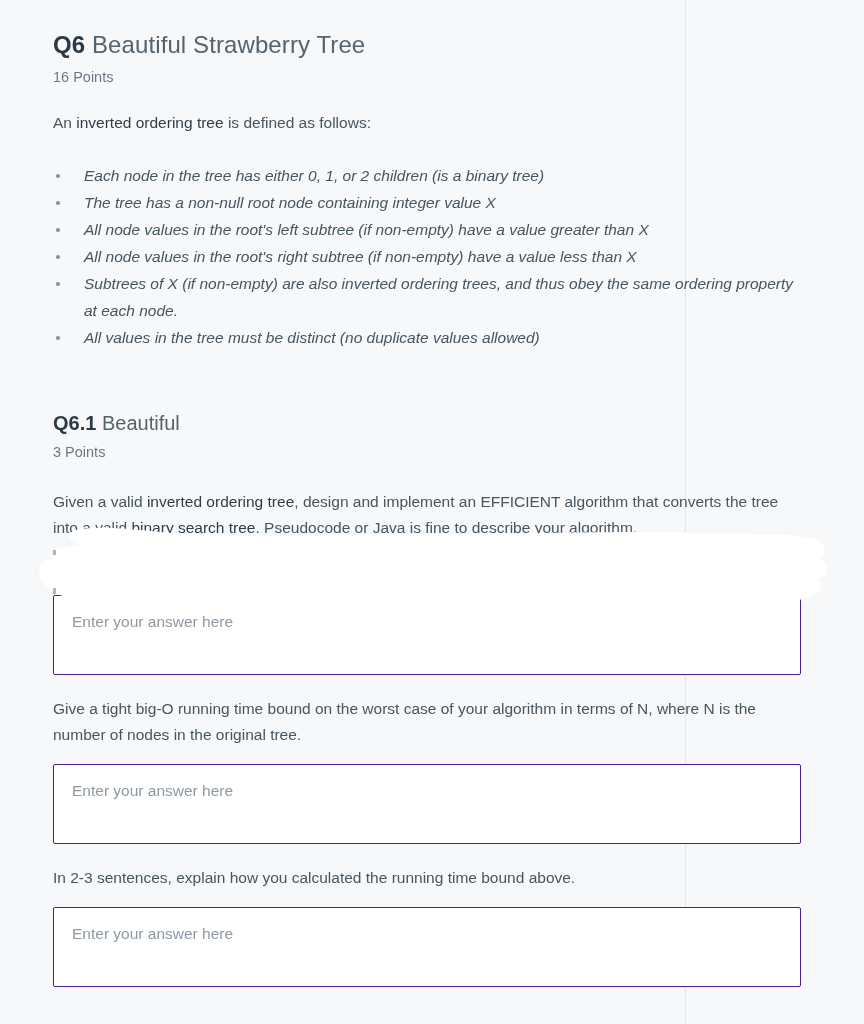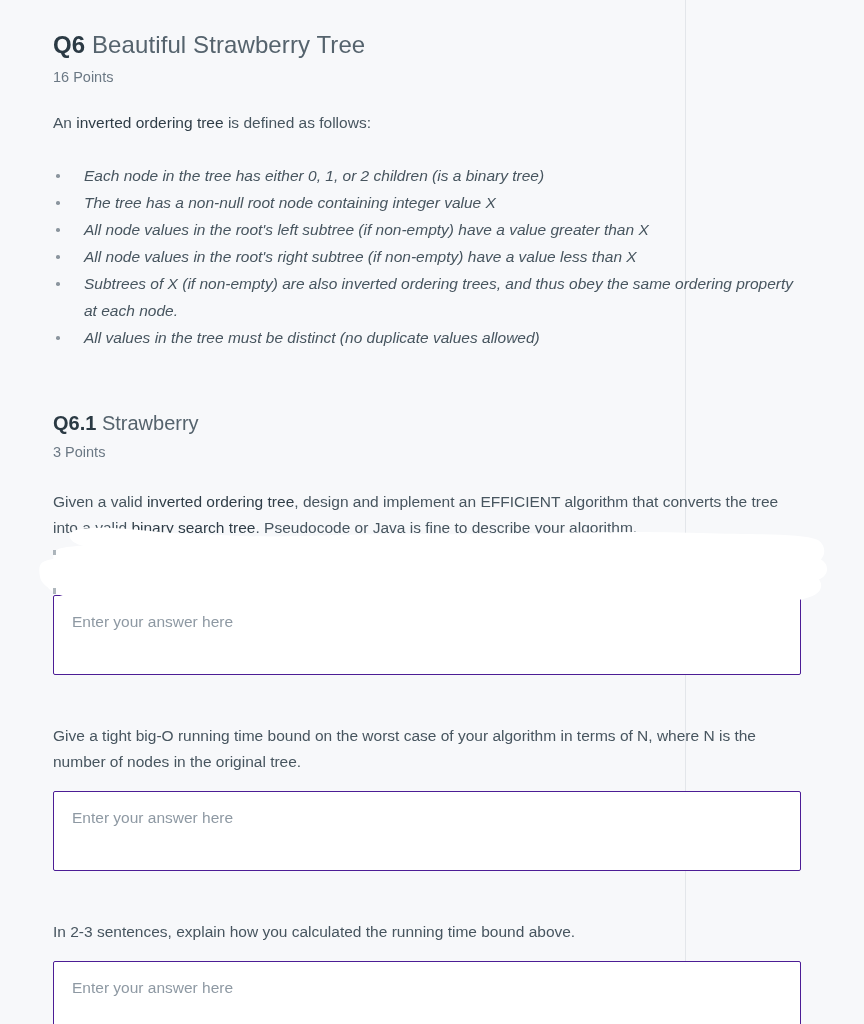--- a/index.html
+++ b/index.html
@@ -149,21 +149,21 @@
     line-height: 20px;
     color: #8e99a3;
     overflow: hidden;
   }
   .answer-placeholder {
     color: #8e99a3;
     font-size: 15.5px;
     font-family: "Liberation Sans", sans-serif;
   }
 
-  .gap-after-box { margin-top: 48px; }
+  .gap-after-box { margin-top: 21px; }
   .gap-before-box { margin-top: 16px; }
 
   .leftover-mark {
     position: absolute;
     background: #6d7b86;
     opacity: 0.55;
   }
 </style>
 </head>
 <body>
@@ -191,21 +191,21 @@
       <li>The tree has a non-null root node containing integer value X</li>
       <li>All node values in the root's left subtree (if non-empty) have a value greater than X</li>
       <li>All node values in the root's right subtree (if non-empty) have a value less than X</li>
       <li>Subtrees of X (if non-empty) are also inverted ordering trees, and thus obey the same ordering property at each node.</li>
       <li>All values in the tree must be distinct (no duplicate values allowed)</li>
     </ul>
 
     <div class="subq">
       <div class="subq-title">
         <span class="q-num">Q6.1</span>
-        <span>Strawberry</span>
+        <span>Beautiful</span>
       </div>
       <div class="subq-points">3 Points</div>
     </div>
 
     <div class="para prompt-1">
       <span>Given a valid </span><b>inverted ordering tree</b><span>, design and implement an EFFICIENT algorithm that converts the tree into a valid </span><b>binary search tree</b><span>. Pseudocode or Java is fine to describe your algorithm.</span>
     </div>
 
     <div style="height:54px"></div>
 

